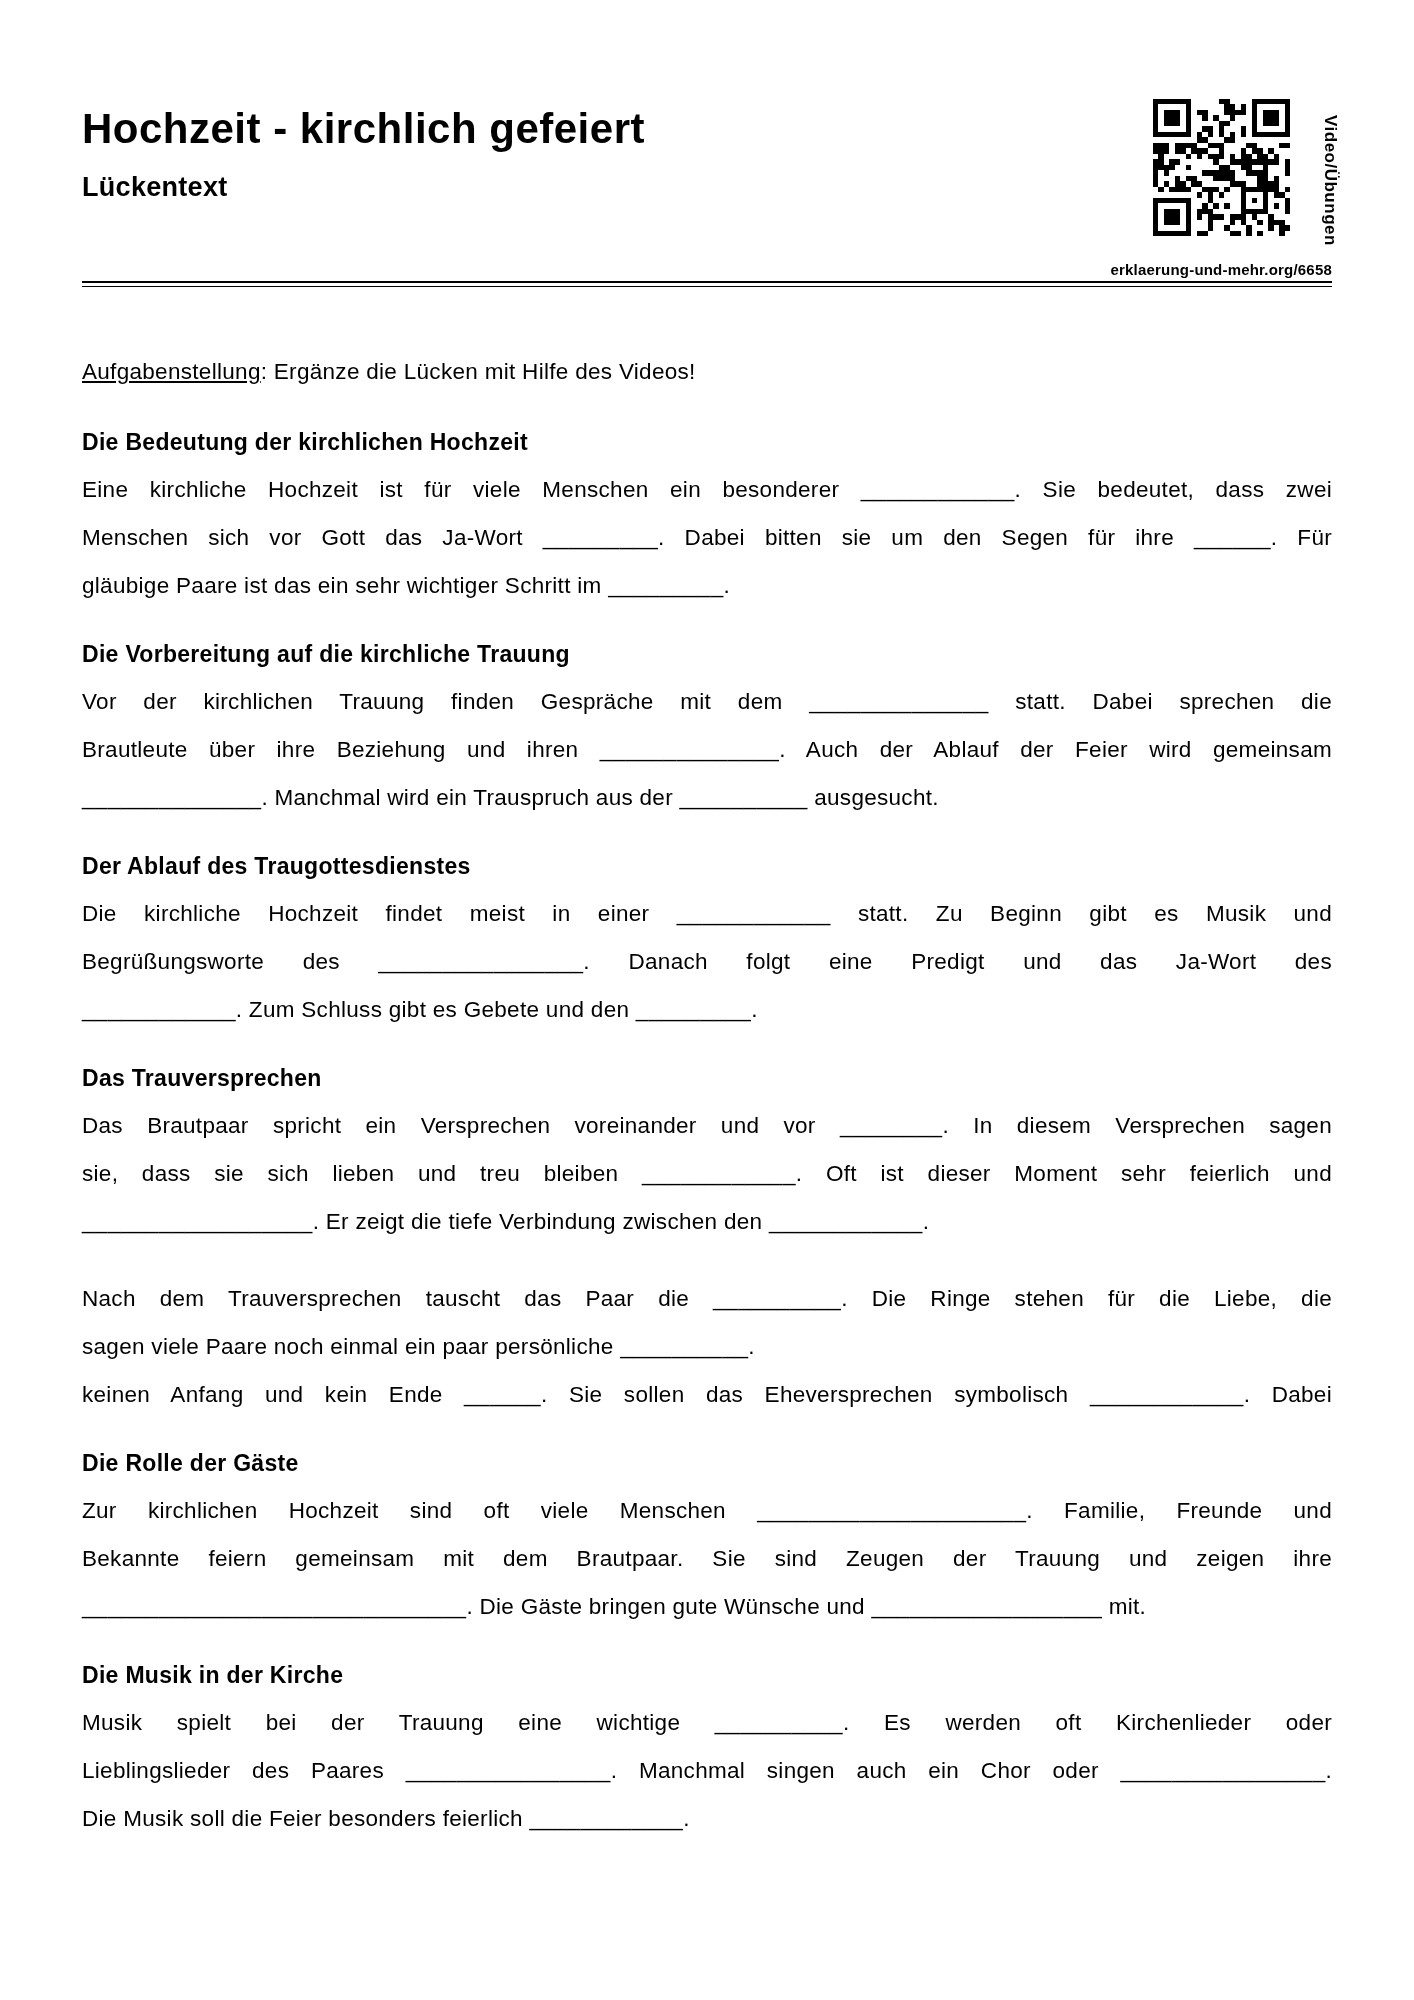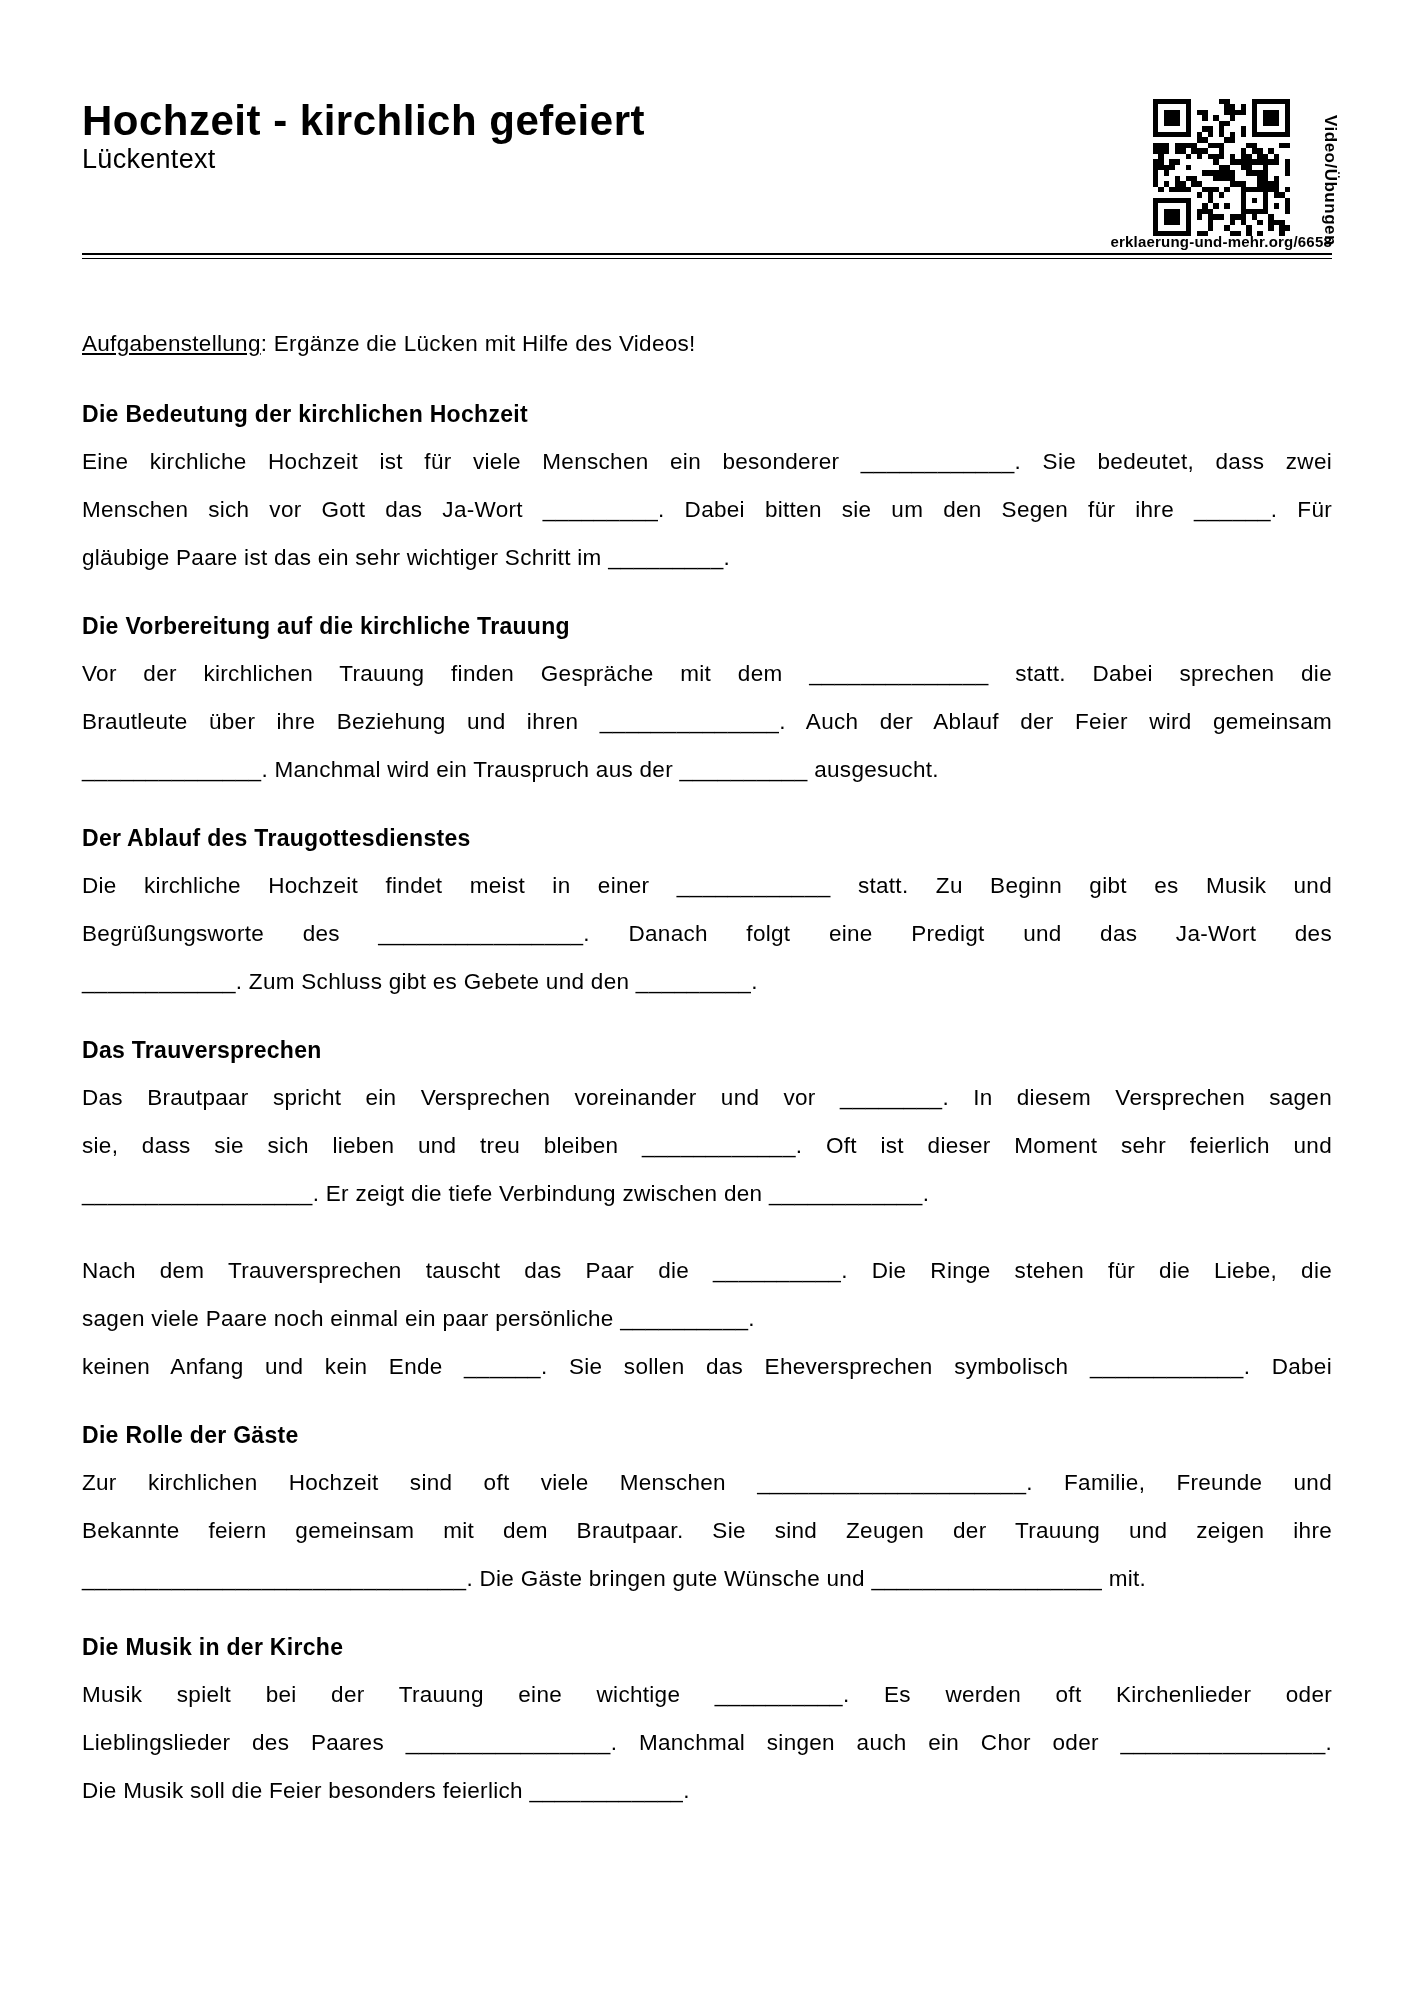--- a/index.html
+++ b/index.html
@@ -9,33 +9,33 @@
     height: 2000px;
     position: relative;
     font-family: "Liberation Sans", sans-serif;
     color: #000000;
     overflow: hidden;
   }
   .content {
     position: absolute;
     left: 82px;
     right: 82px;
-    top: 0;
+    top: 8px;
   }
   .doc-title {
     padding-top: 98px;
     font-size: 42px;
     font-weight: bold;
     letter-spacing: 0.5px;
     line-height: 1.1;
   }
   .doc-subtitle {
-    margin-top: 0;
+    margin-top: 20px;
     font-size: 27px;
-    font-weight: normal;
+    font-weight: bold;
     letter-spacing: 0.3px;
   }
   .source-line {
     margin-top: 58px;
     text-align: right;
     font-size: 15px;
     font-weight: bold;
     letter-spacing: 0.2px;
     line-height: 18px;
   }

